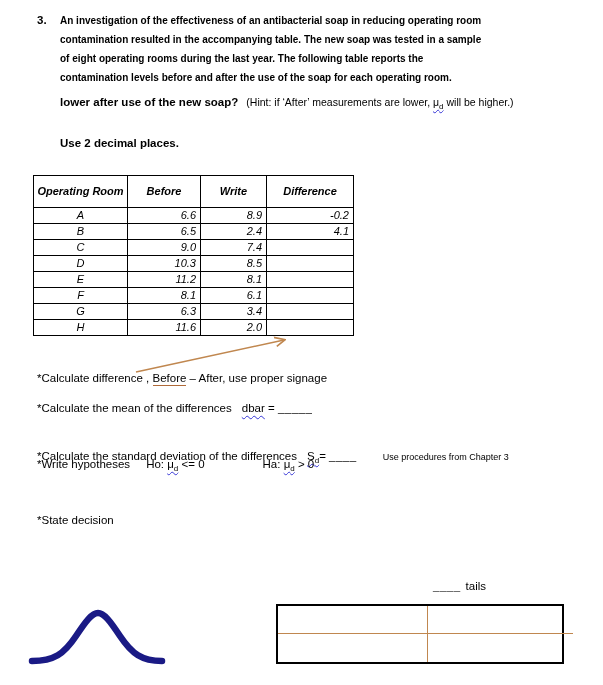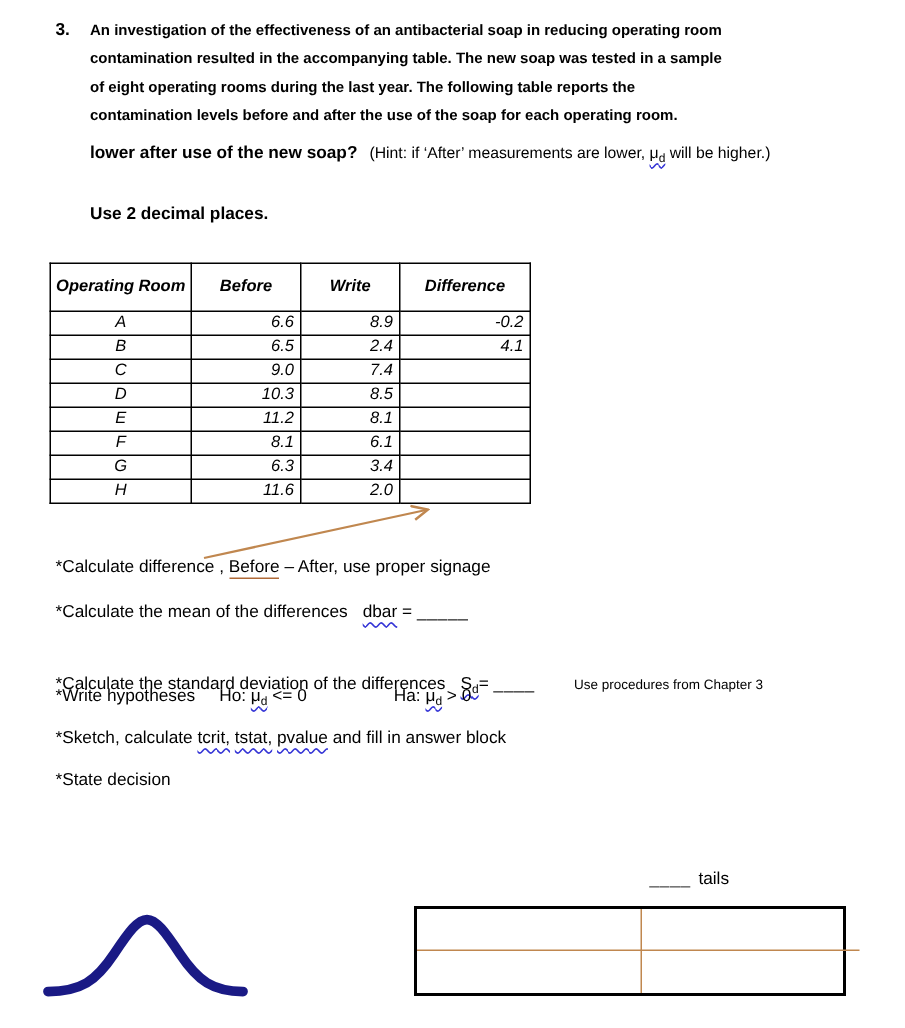--- a/index.html
+++ b/index.html
@@ -218,23 +218,20 @@
   </div>
 
   <div class="step step3">
     <span>*Calculate the standard deviation of the differences</span><span class="wavy gap-sym"><span>S</span><sub>d</sub></span><span>= </span><span class="blank">____</span><span class="note-small">Use procedures from Chapter 3</span>
   </div>
 
   <div class="step step4">
     <span>*Write hypotheses</span><span class="gap-ho"><span>Ho: </span><span class="wavy"><span>μ</span><sub>d</sub></span><span> &lt;= 0</span></span><span class="gap-ha"><span>Ha:  </span><span class="wavy"><span>μ</span><sub>d</sub></span><span> &gt; 0</span></span>
   </div>
 
-  <div class="step step5">
-    <span>*Sketch, calculate </span><span class="wavy">tcrit,</span><span> </span><span class="wavy">tstat,</span><span> </span><span class="wavy">pvalue</span><span> and fill in answer block</span>
-  </div>
 
   <div class="step step6">*State decision</div>
 
   <div class="tails-line">
     <span class="blank">____</span><span>tails</span>
   </div>
 
   <svg class="bell-svg" viewBox="0 0 140 72">
     <path d="M 6 63 C 28 63 38 56 50 38 C 60 23 66 15 72 15 C 78 15 84 23 94 38 C 106 56 116 63 136 63" fill="none" stroke="#1a1a85" stroke-width="6.5" stroke-linecap="round"></path>
   </svg>

